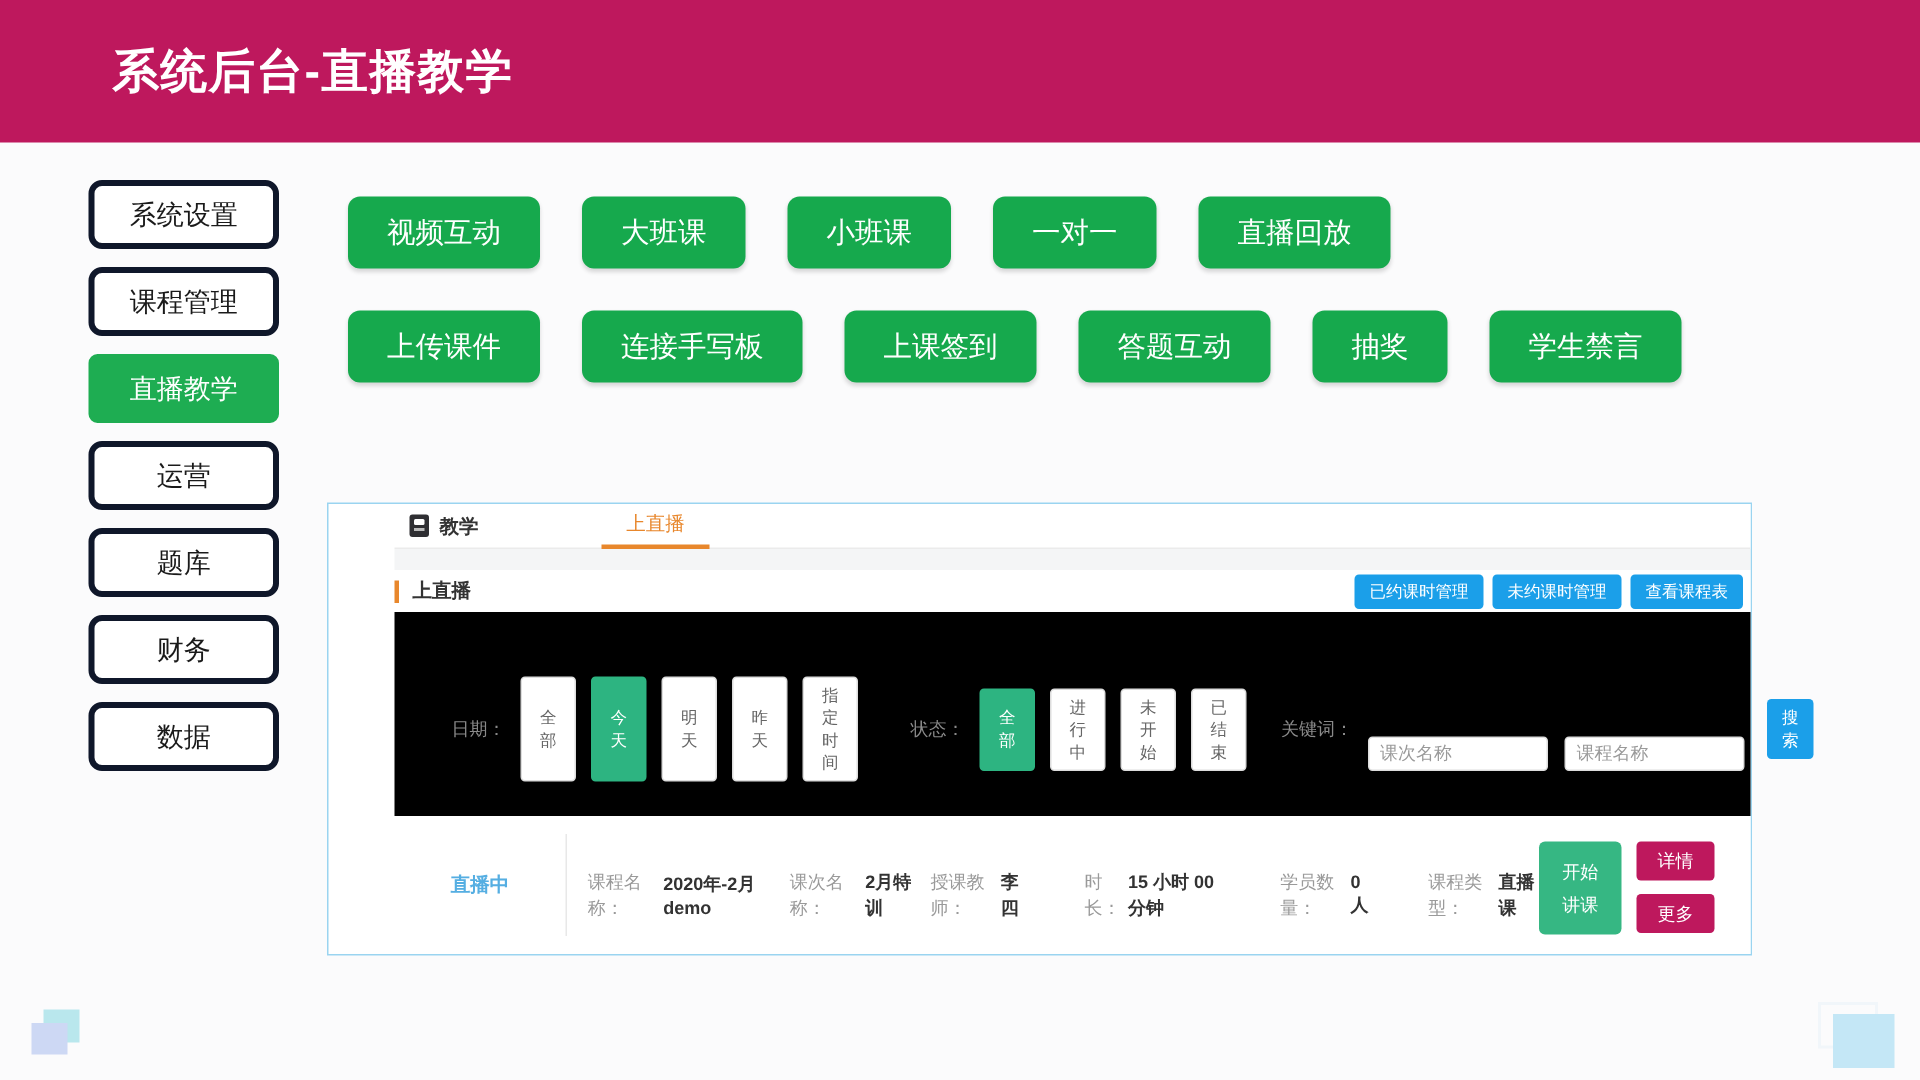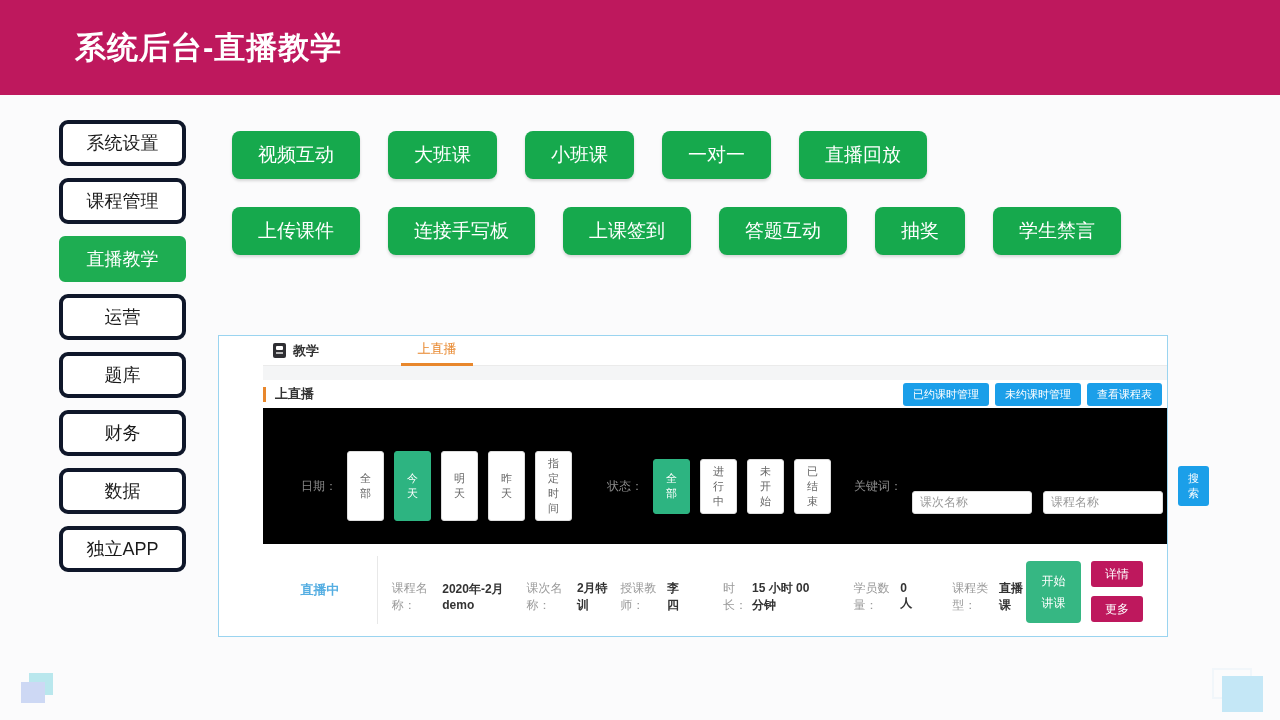--- a/index.html
+++ b/index.html
@@ -102,21 +102,20 @@
 </div>
 
 <div class="sidebar">
   <div class="side-btn">系统设置</div>
   <div class="side-btn">课程管理</div>
   <div class="side-btn active">直播教学</div>
   <div class="side-btn">运营</div>
   <div class="side-btn">题库</div>
   <div class="side-btn">财务</div>
   <div class="side-btn">数据</div>
-  <div class="side-btn">独立APP</div>
 </div>
 
 <div class="features">
   <div class="feat-row">
     <button class="feat-btn">视频互动</button>
     <button class="feat-btn">大班课</button>
     <button class="feat-btn">小班课</button>
     <button class="feat-btn">一对一</button>
     <button class="feat-btn">直播回放</button>
   </div>

